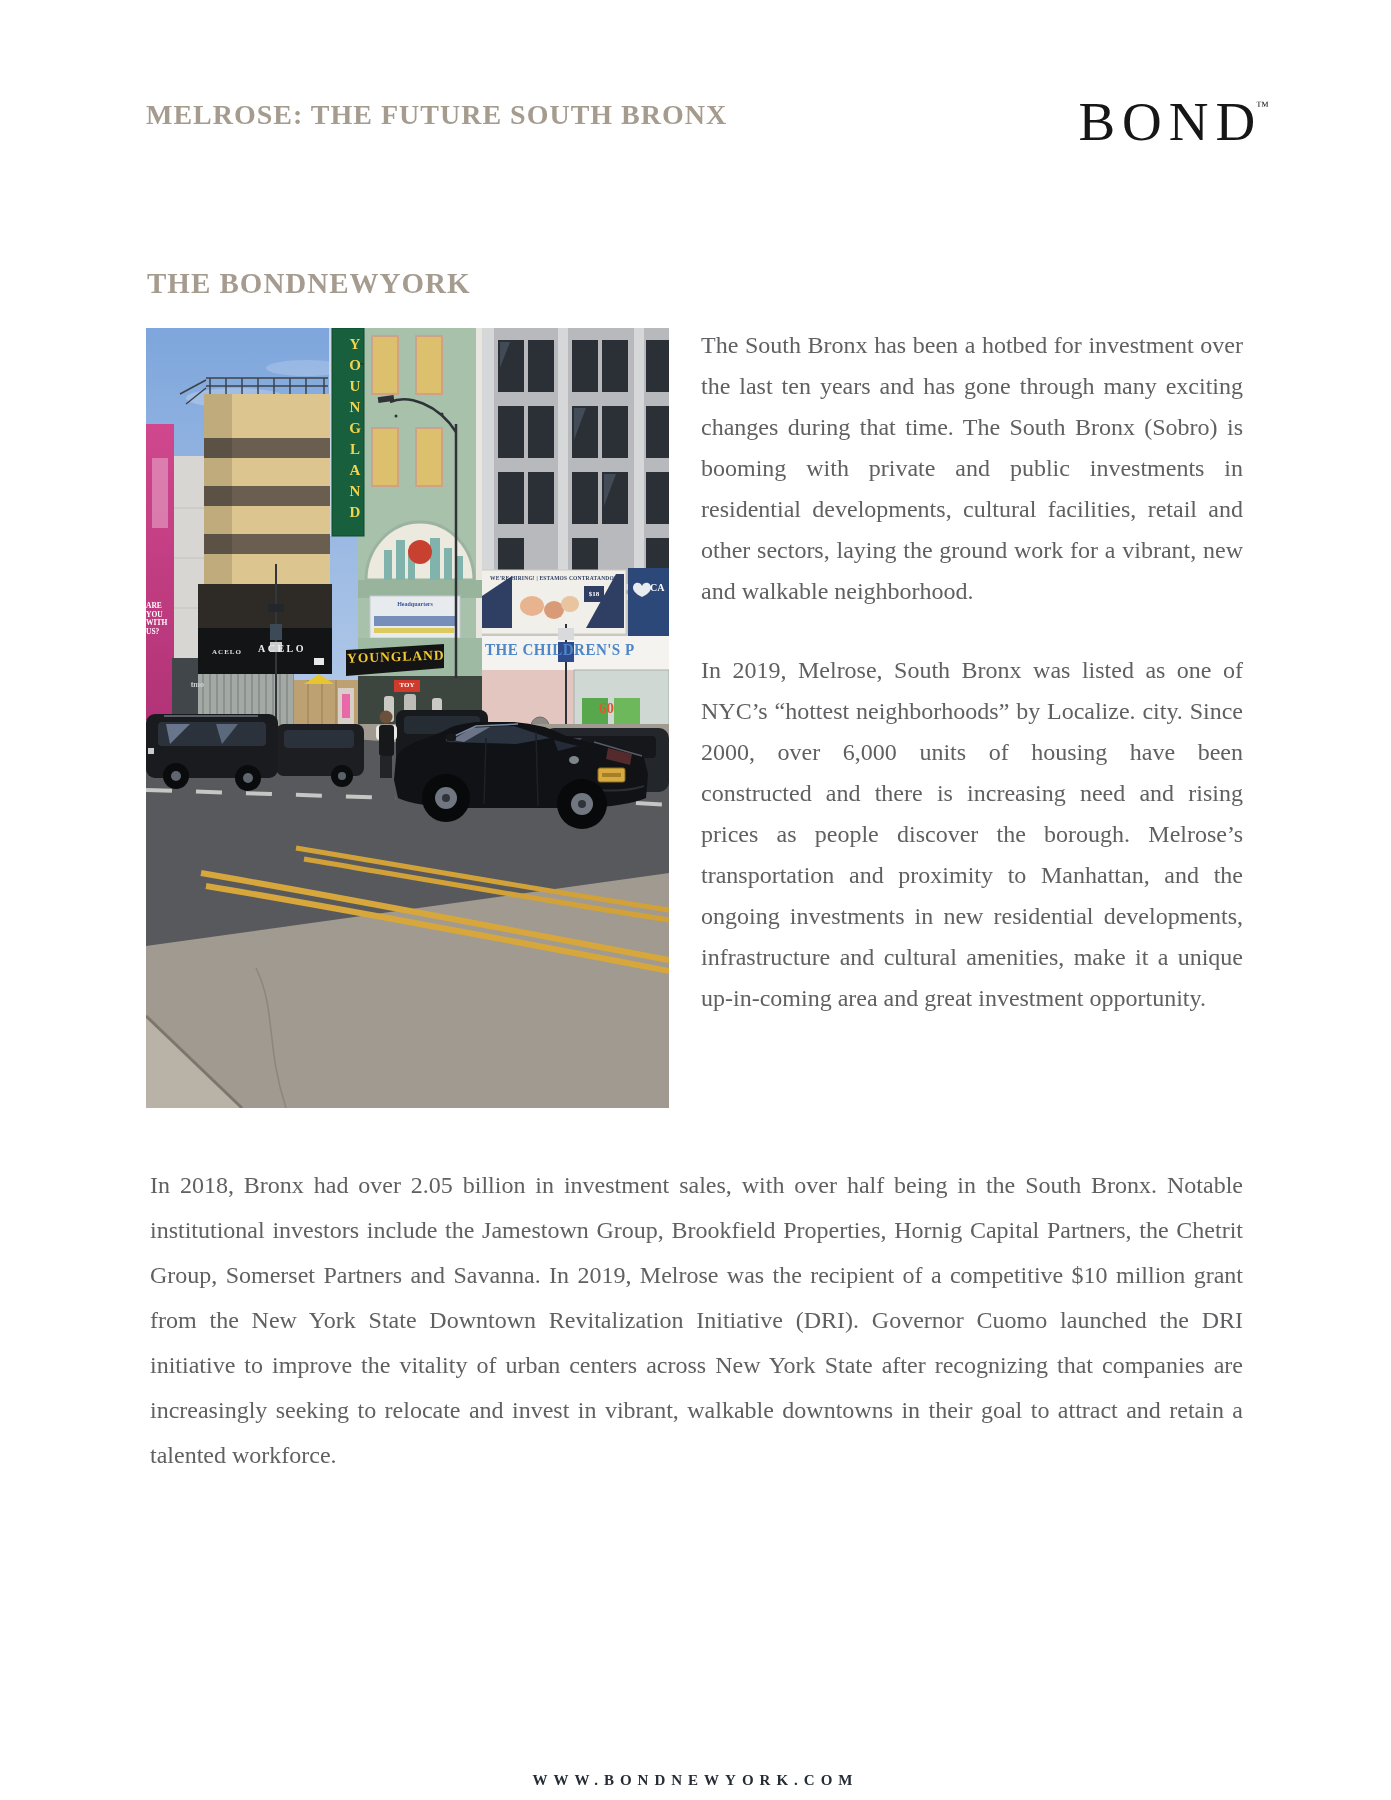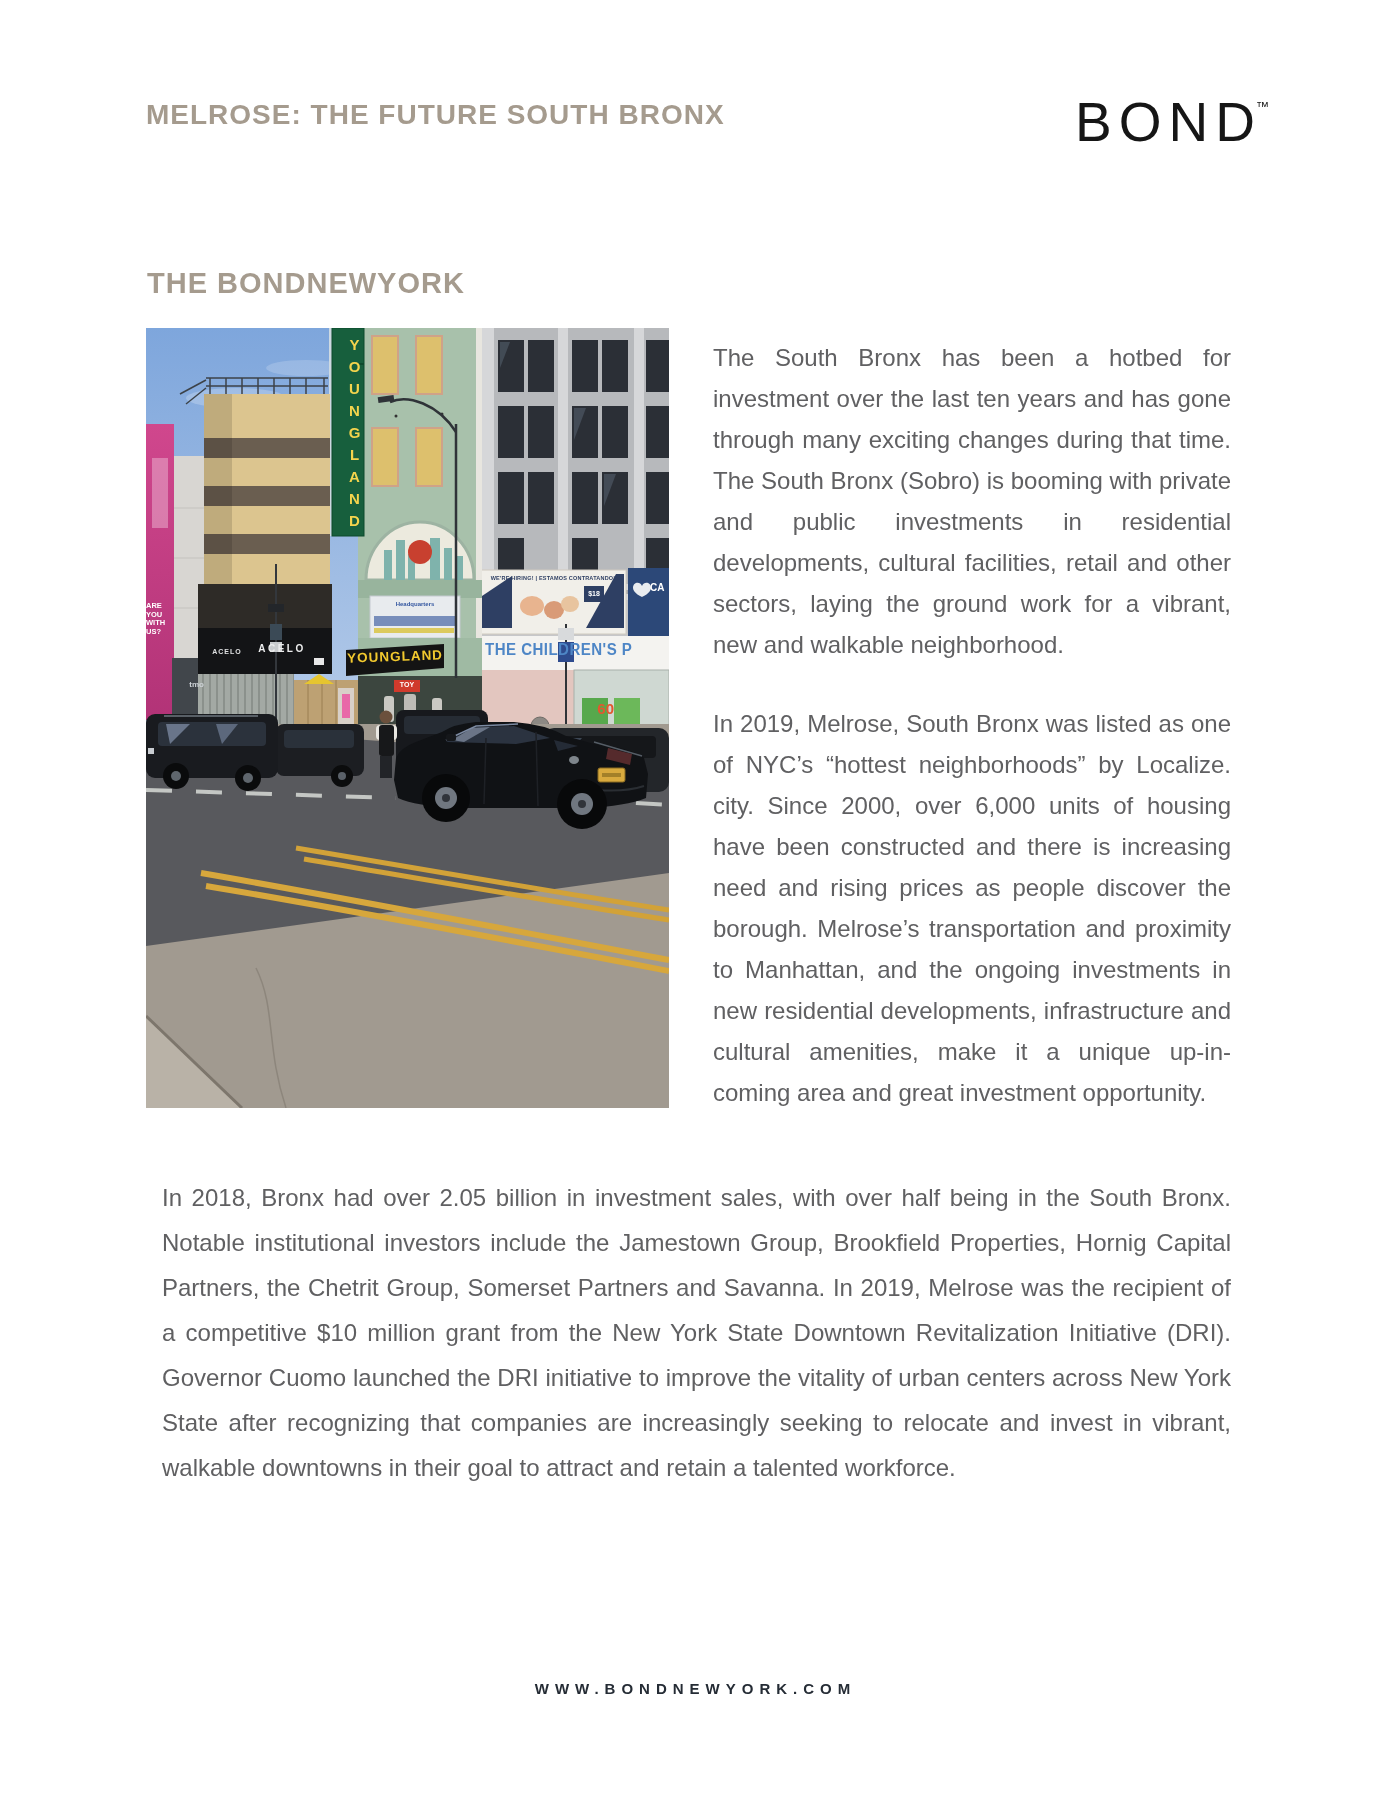--- a/index.html
+++ b/index.html
@@ -1,18 +1,18 @@
 <!DOCTYPE html>
 <html><head>
 <meta charset="utf-8">
 <style>
   html,body { margin:0; padding:0; background:#ffffff; }
   .page {
     position:relative; width:1391px; height:1800px; background:#ffffff;
-    font-family:Liberation Sans, sans-serif; overflow:hidden;
+    font-family:Liberation Serif, serif; overflow:hidden;
   }
   .title {
     position:absolute; left:146px; top:99px; font-size:28px; font-weight:bold;
     letter-spacing:1px; color:#a59b8e; white-space:nowrap;
   }
   .brand {
     position:absolute; right:122px; top:90px; font-size:55px; font-weight:400;
     letter-spacing:7px; color:#161616; white-space:nowrap;
   }
   .brand .tm { font-size:13px; letter-spacing:0; vertical-align:30px; margin-left:-6px; }
@@ -39,29 +39,29 @@
   .lbl-hq { left:226px; top:273px; width:86px; font-size:6px; color:#3457a0; text-align:center; }
   .lbl-toy { left:248px; top:353px; width:26px; font-size:7px; color:#ffffff; text-align:center; }
   .lbl-billboard { left:0px; top:274px; width:28px; font-size:7.5px; color:#ffffff; text-align:left; line-height:17px; }
   .lbl-tmo { left:26px; top:352px; width:32px; font-size:8px; color:#cdd2d6; text-align:right; font-weight:normal; }
   .lbl-ca { left:504px; top:254px; width:20px; font-size:10px; color:#ffffff; }
   .lbl-60 { left:438px; top:372px; width:30px; font-size:15px; color:#e4572e; text-align:right; }
   .col-text {
     position:absolute; left:697px; top:321px; width:550px; font-size:24px; line-height:41px;
     text-align:justify; color:#606062;
   }
-  .col-text p, .full-text p { margin:16px; }
+  .col-text p, .full-text p { margin:4px; }
   .col-text p + p { margin-top:38px; }
   .full-text {
     position:absolute; left:146px; top:1159px; width:1101px; font-size:24px; line-height:45px;
     text-align:justify; color:#606062;
   }
   .full-text p + p { margin-top:40px; }
   .footer {
-    position:absolute; left:0; right:0; top:1680px; text-align:center; font-size:15px;
+    position:absolute; left:0; right:0; top:1772px; text-align:center; font-size:15px;
     font-weight:bold; letter-spacing:6px; color:#252c35;
   }
 </style>
 </head>
 <body>
 
 <div class="page">
 
   <div class="title">MELROSE: THE FUTURE SOUTH BRONX</div>
 

